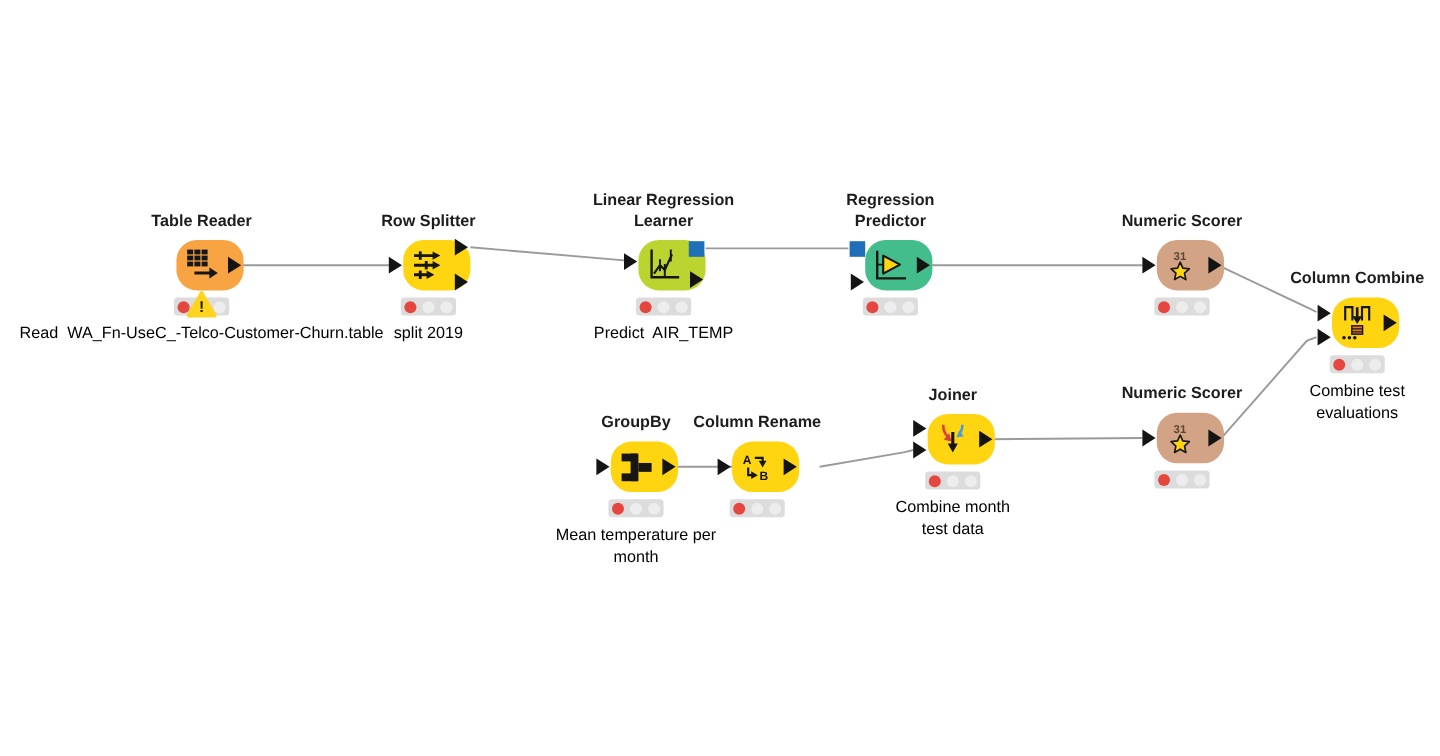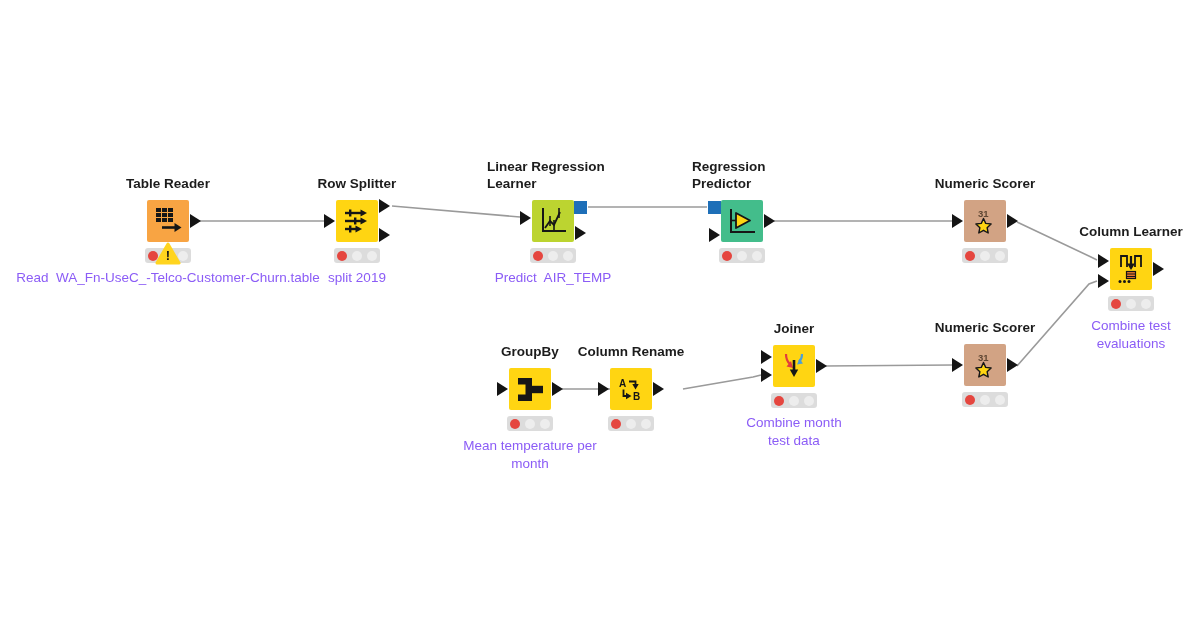--- a/index.html
+++ b/index.html
@@ -2,29 +2,29 @@
 <html><head>
 <meta charset="utf-8">
 <style>
   html,body{margin:0;padding:0;background:#ffffff;}
   #canvas{position:relative;width:1200px;height:630px;background:#ffffff;overflow:hidden;
           font-family:"Liberation Sans",sans-serif;color:#1c1c1c;}
   #edges{position:absolute;left:0;top:0;width:1200px;height:630px;}
   #edges polyline{fill:none;stroke:#9a9a9a;stroke-width:1.6px;}
 
   .node{position:absolute;width:42px;height:42px;}
-  .box{position:absolute;left:0;top:0;width:42px;height:42px;border-radius:2px;}
+  .box{position:absolute;left:0;top:0;width:56px;height:42px;border-radius:17px;}
   .box svg{position:absolute;left:0;top:0;}
 
   .title{position:absolute;bottom:50px;left:50%;transform:translateX(-50%);
-         font-size:13.5px;font-weight:700;line-height:17px;text-align:left;white-space:nowrap;}
+         font-size:13.5px;font-weight:700;line-height:17px;text-align:center;white-space:nowrap;}
   .title.wrap{white-space:normal;}
 
   .anno{position:absolute;top:69px;left:50%;transform:translateX(-50%);
-        font-size:13.5px;line-height:18px;text-align:center;white-space:pre;color:#8b5cf6;}
+        font-size:13.5px;line-height:18px;text-align:center;white-space:pre;color:#000000;}
   .anno.wrap{white-space:normal;}
 
   
   .pin{position:absolute;width:0;height:0;border-top:7px solid transparent;
        border-bottom:7px solid transparent;border-left:11px solid #141414;}
   .pin.in{left:-12px;}
   .pin.out{right:-12px;}
 
   
   .msq{position:absolute;width:13px;height:13px;background:#1E6FB8;}
@@ -171,21 +171,21 @@
     <span class="pin in" style="top:14px"></span>
     <span class="pin out" style="top:14px"></span>
     <div class="tl">
       <span class="dot red"></span>
       <span class="dot"></span>
       <span class="dot"></span>
     </div>
   </div>
 
   <div class="node" style="left:1110px;top:248px">
-    <div class="title">Column Learner</div>
+    <div class="title">Column Combine</div>
     <div class="box" style="background:#FFD512">
       <svg width="42" height="42" viewBox="0 0 42 42">
         <path d="M11,19 V8 H17 V19" stroke="#161616" stroke-width="1.8" fill="none"></path>
         <path d="M25,19 V8 H31 V19" stroke="#161616" stroke-width="1.8" fill="none"></path>
         <line x1="21" y1="8" x2="21" y2="16" stroke="#161616" stroke-width="2.2"></line>
         <polygon points="21,22 17,15.5 25,15.5" fill="#161616"></polygon>
         <rect x="16.5" y="23.5" width="9" height="7" fill="#E8772E" stroke="#161616" stroke-width="1.2"></rect>
         <line x1="16.5" y1="26" x2="25.5" y2="26" stroke="#161616" stroke-width="1"></line>
         <line x1="16.5" y1="28.5" x2="25.5" y2="28.5" stroke="#161616" stroke-width="1"></line>
         <g fill="#161616">

